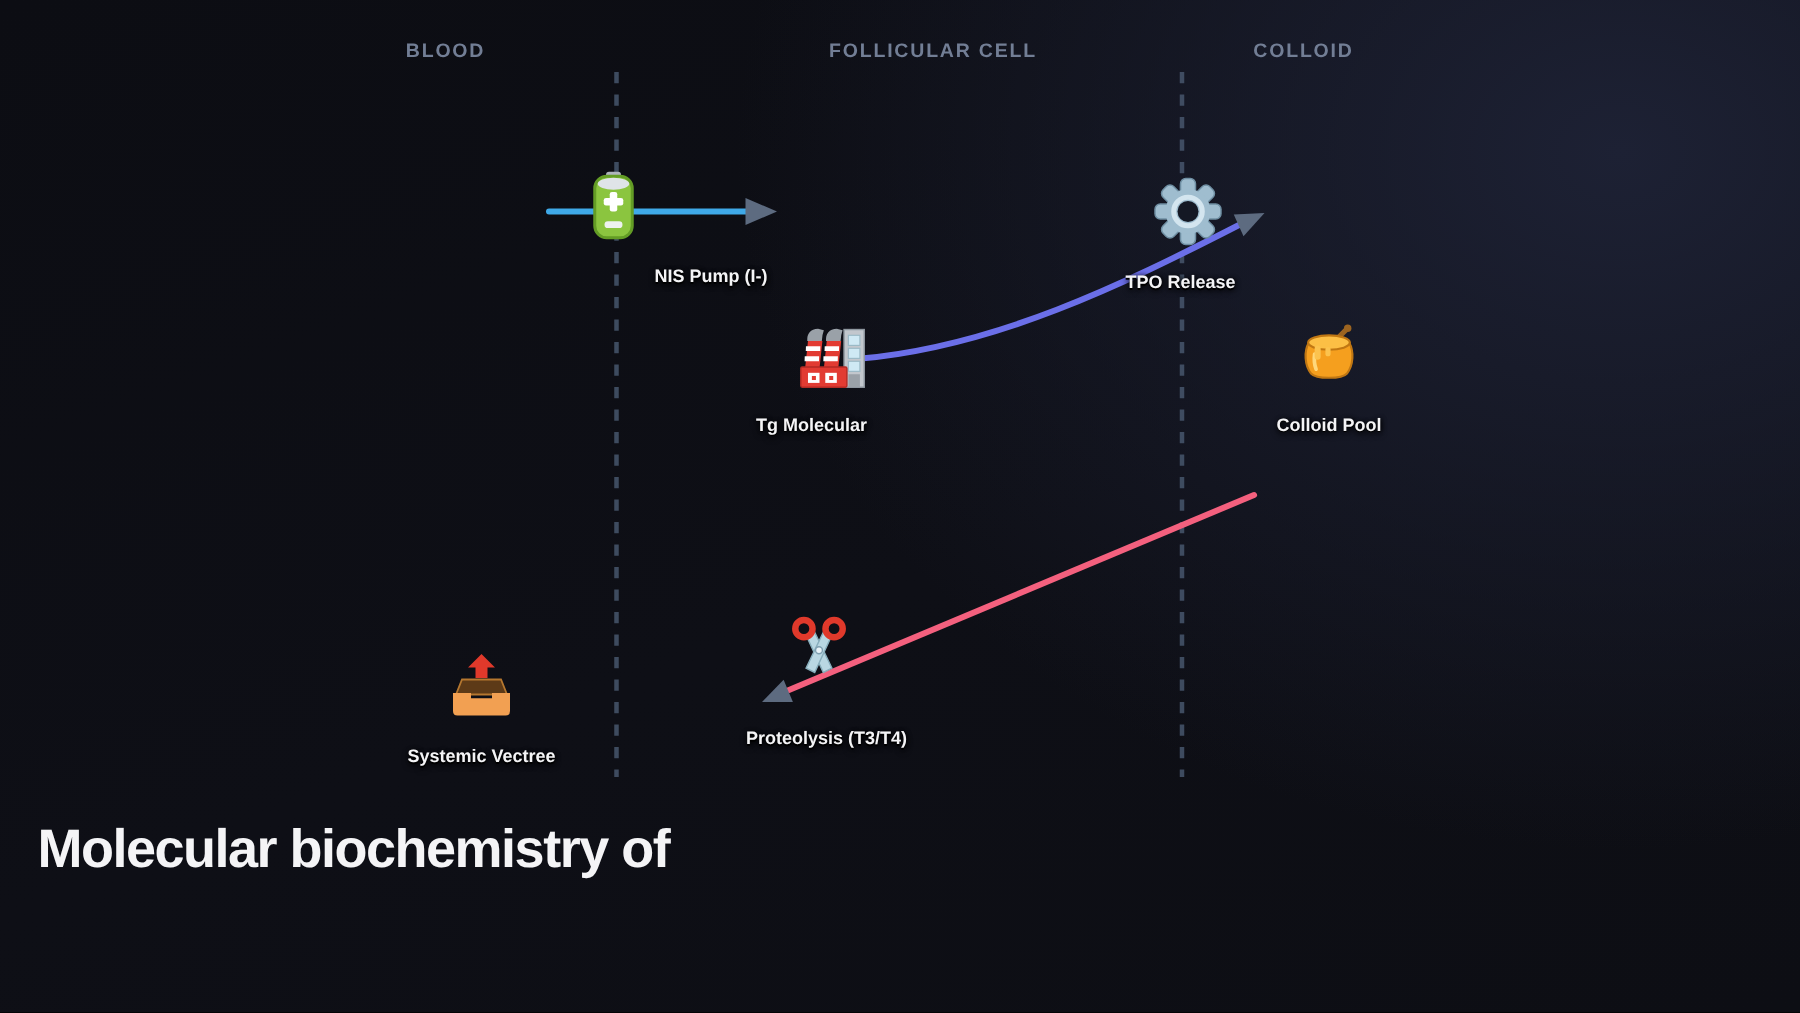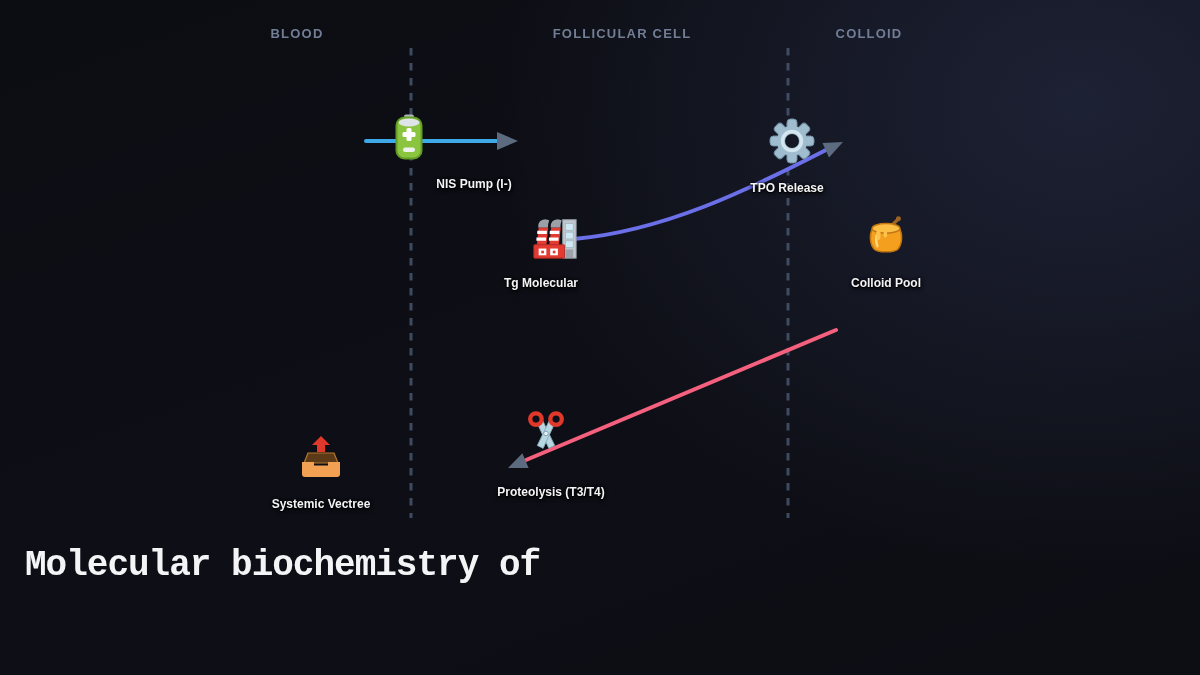--- a/index.html
+++ b/index.html
@@ -75,21 +75,21 @@
     font-size: 17px;
     font-weight: 700;
     color: #f2f2f4;
     letter-spacing: -0.5px;
   }
 
   
   .title {
     position: absolute;
     left: 25px; top: 549px;
-    font-family: Liberation Mono, monospace;
+    font-family: Liberation Sans, sans-serif;
     font-size: 36px;
     font-weight: 700;
     line-height: 33px;
     color: #f4f4f6;
     letter-spacing: -1px;
     white-space: nowrap;
   }
 
   
   .footer-url {

